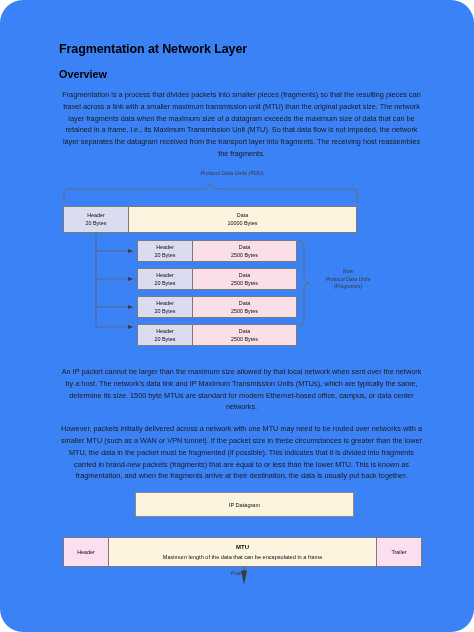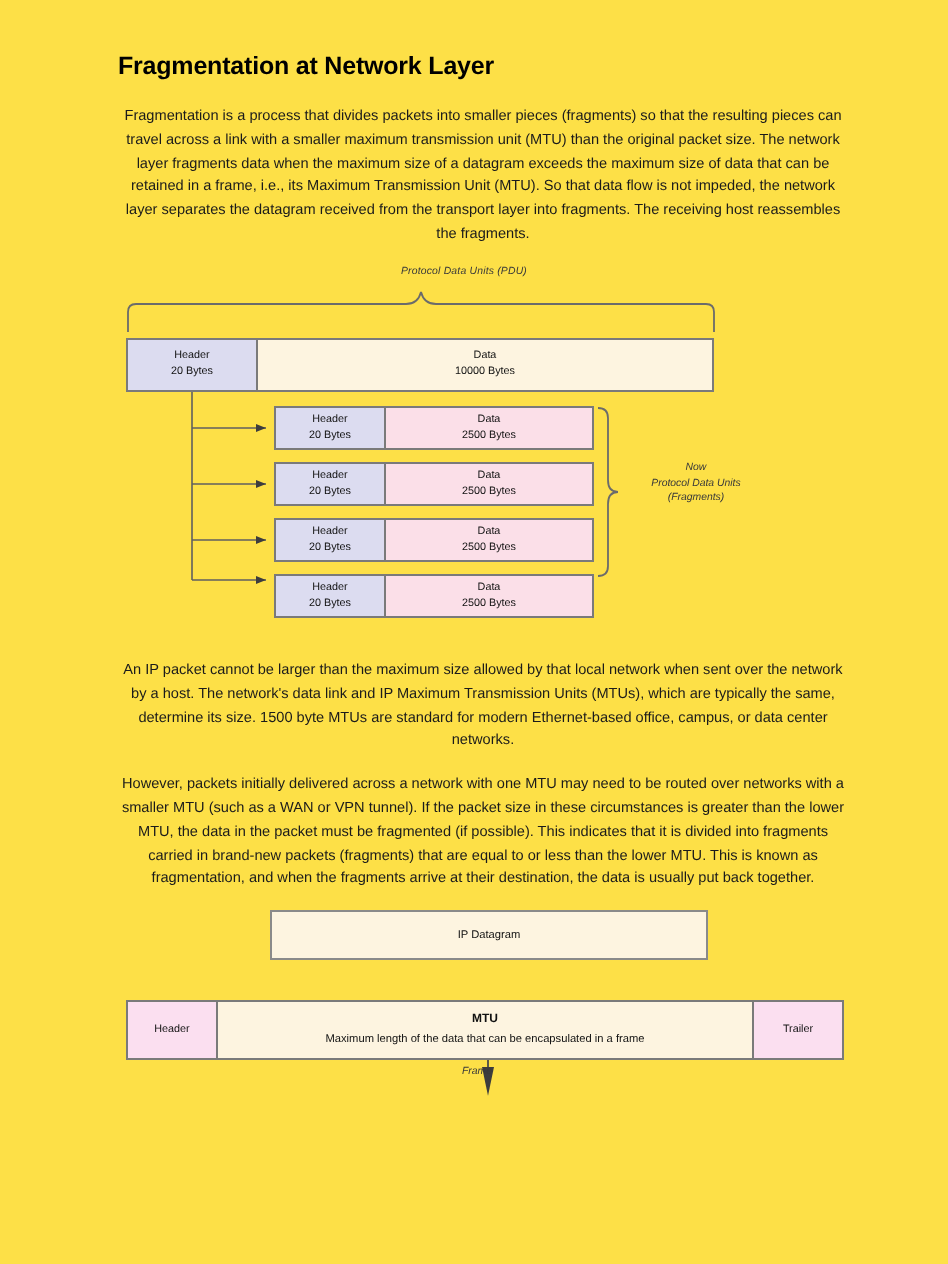--- a/index.html
+++ b/index.html
@@ -11,23 +11,24 @@
     width: 474px;
     height: 632px;
     font-family: "Liberation Sans", sans-serif;
     color: #1a1a1a;
     overflow: hidden;
   }
   .page {
     position: relative;
     width: 474px;
     height: 632px;
-    background: #fde047;
-    box-sizing: border-box;
-    padding: 26px 50px 0 59px;
+    background: #3b82f6;
+    box-sizing: border-box;
+    padding: 42px 50px 0 59px;
+    border-radius: 23px;
   }
   .doc-title {
     font-size: 12.5px;
     font-weight: bold;
     letter-spacing: -0.1px;
     margin: 0 0 12px 0;
     color: #000;
   }
   .section-heading {
     font-size: 10.8px;
@@ -202,20 +203,21 @@
     font-style: italic;
     color: #3a3a3a;
   }
 </style>
 </head>
 <body>
 
 <div class="page">
 
   <h1 class="doc-title">Fragmentation at Network Layer</h1>
+  <h2 class="section-heading">Overview</h2>
 
   <p class="para">Fragmentation is a process that divides packets into smaller pieces (fragments) so that the resulting pieces can travel across a link with a smaller maximum transmission unit (MTU) than the original packet size. The network layer fragments data when the maximum size of a datagram exceeds the maximum size of data that can be retained in a frame, i.e., its Maximum Transmission Unit (MTU). So that data flow is not impeded, the network layer separates the datagram received from the transport layer into fragments. The receiving host reassembles the fragments.</p>
 
   <div class="diagram1">
 
     <div class="pdu-caption">Protocol Data Units (PDU)</div>
 
     <svg class="brace-top" viewBox="0 0 295 22" preserveAspectRatio="none">
       <path d="M1,21 L1,11 Q1,7 5,7 L140,7 Q146,7 147.5,1 Q149,7 155,7 L290,7 Q294,7 294,11 L294,21" fill="none" stroke="#6b6b6b" stroke-width="0.9"></path>
     </svg>

